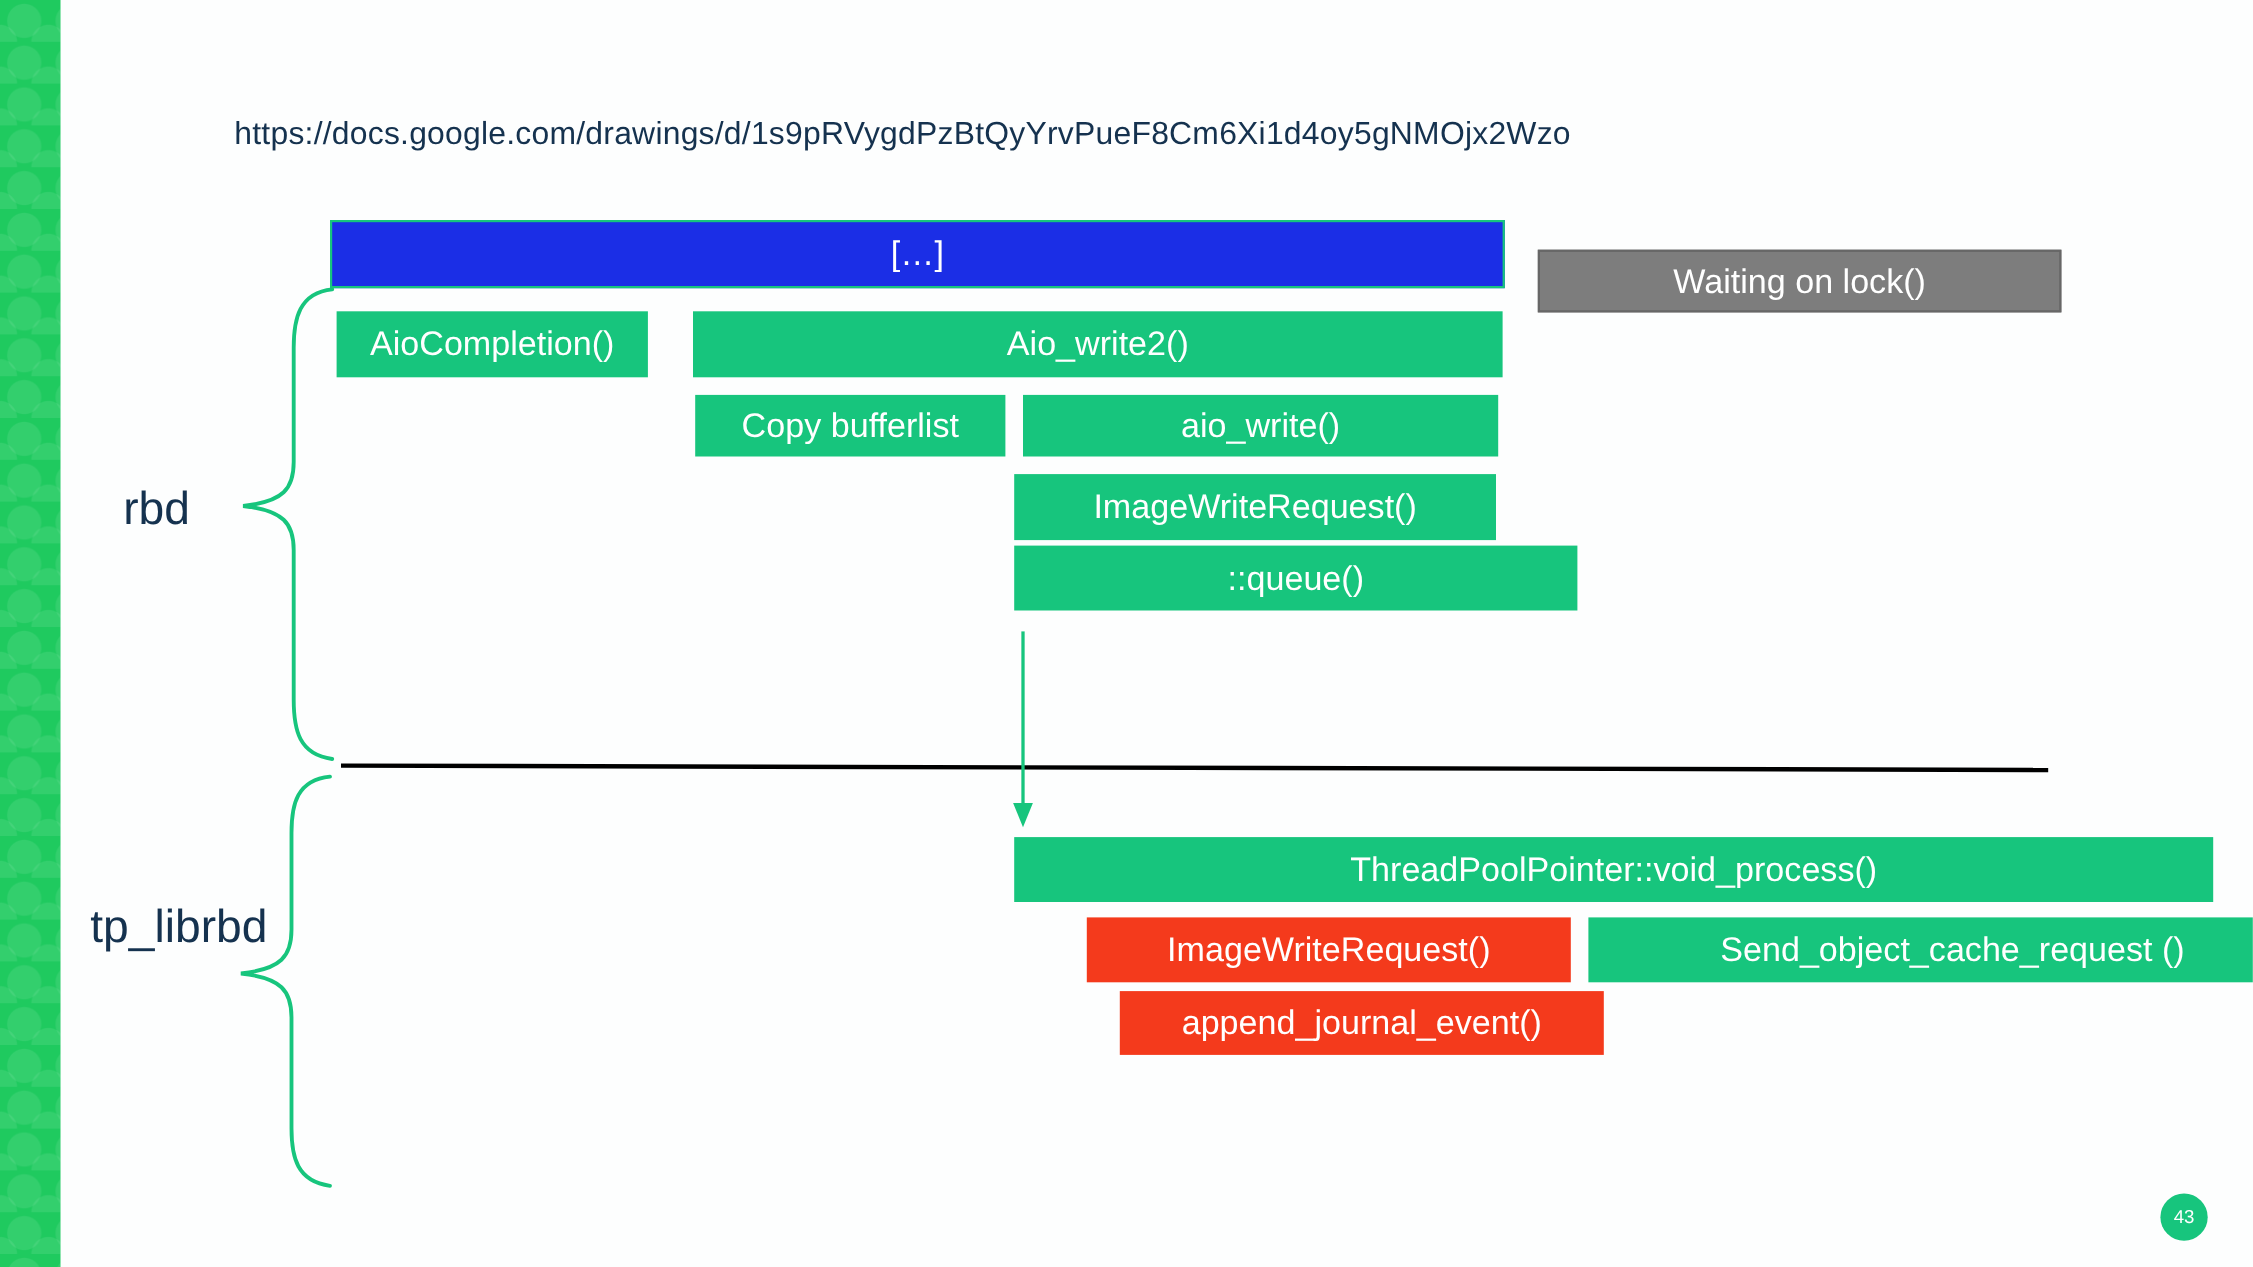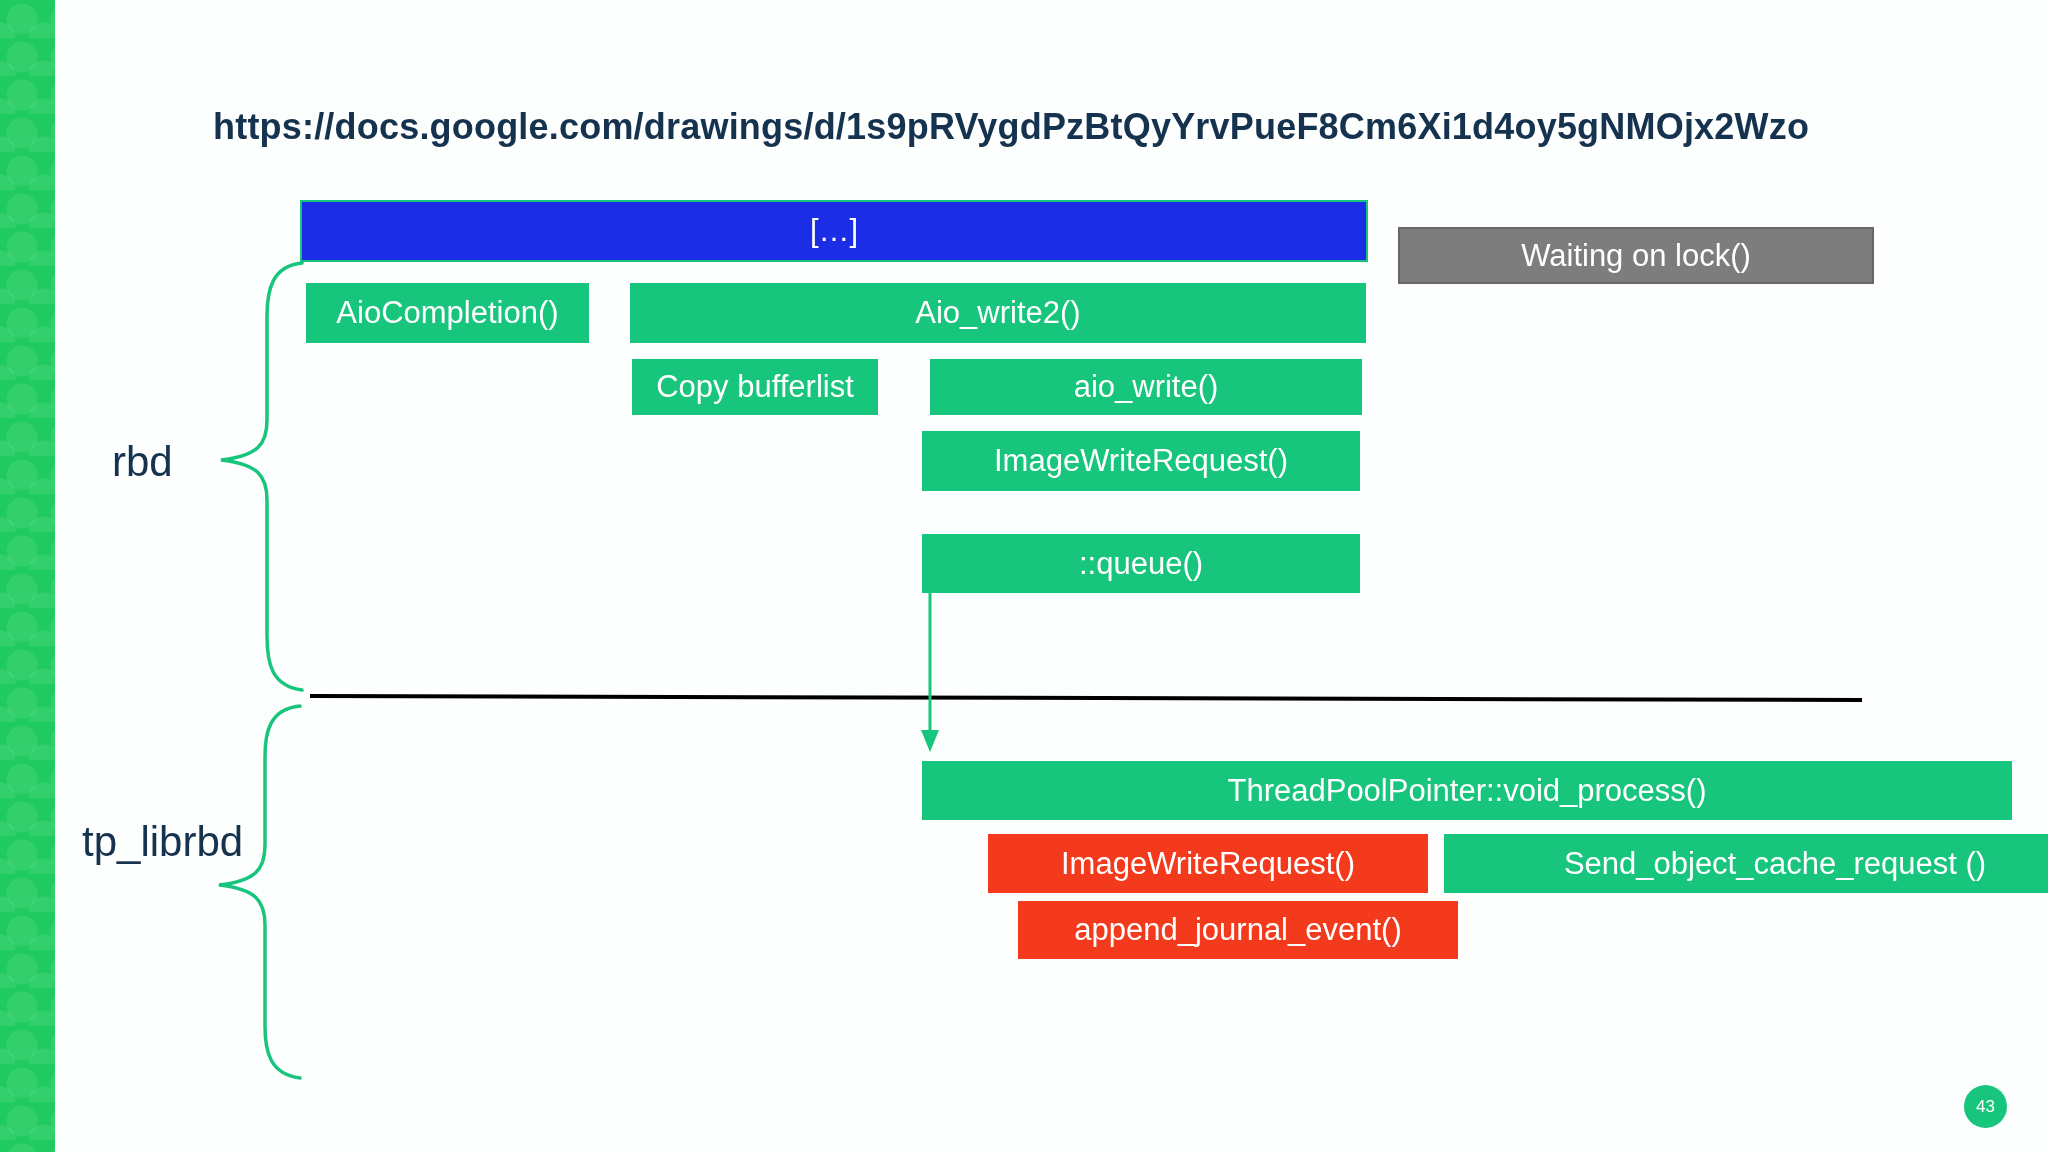--- a/index.html
+++ b/index.html
@@ -12,40 +12,40 @@
     position:absolute;left:0;top:0;width:55px;height:1152px;
     background-color:var(--sidebar-green,#1fca5f);
     background-image:
       radial-gradient(circle 17px at 22px 19px, rgba(255,255,255,.09) 0 15px, rgba(255,255,255,0) 16px),
       radial-gradient(circle 17px at 0px 38px,  rgba(255,255,255,.09) 0 15px, rgba(255,255,255,0) 16px),
       radial-gradient(circle 17px at 44px 38px, rgba(255,255,255,.09) 0 15px, rgba(255,255,255,0) 16px);
     background-size:44px 38px;
   }
   .url{
     position:absolute;left:213px;top:106px;
-    font-size:36px;font-weight:bold;color:var(--navy,#15324f);
+    font-size:29px;font-weight:normal;color:var(--navy,#15324f);
     letter-spacing:0.2px;white-space:nowrap;
   }
   .bar{
     position:absolute;display:flex;align-items:center;justify-content:center;
     color:#ffffff;font-size:31px;white-space:nowrap;box-sizing:border-box;
   }
   .green{background:var(--green,#17c57d);}
   .red{background:var(--red,#f43a1c);}
   .blue{background:var(--blue,#1b2ee6);border:2px solid var(--green,#17c57d);}
   .gray{background:var(--gray,#7d7d7d);border:2px solid #676767;margin-top:24px;}
 
   .b-ellipsis       {left:300px; top:200px; width:1068px; height:62px;}
   .b-waiting        {left:1398px;top:203px; width:476px;  height:57px;}
   .b-aiocompletion  {left:306px; top:283px; width:283px;  height:60px;}
   .b-aiowrite2      {left:630px; top:283px; width:736px;  height:60px;}
-  .b-copybufferlist {left:632px; top:359px; width:246px;  height:56px;}
+  .b-copybufferlist {left:632px; top:359px; width:282px;  height:56px;}
   .b-aiowrite       {left:930px; top:359px; width:432px;  height:56px;}
   .b-imagewritereq  {left:922px; top:431px; width:438px;  height:60px;}
-  .b-queue          {left:922px; top:534px; width:438px;  height:59px;text-align:right;}
+  .b-queue          {left:922px; top:496px; width:512px;  height:59px;text-align:right;}
   .b-threadpool     {left:922px; top:761px; width:1090px; height:59px;}
   .b-imagewritereq2 {left:988px; top:834px; width:440px;  height:59px;}
   .b-sendobject     {left:1444px;top:834px; width:662px;  height:59px;}
   .b-appendjournal  {left:1018px; top:901px; width:440px;  height:58px;}
 
   .group-label{
     position:absolute;color:var(--navy,#15324f);font-size:42px;white-space:nowrap;
   }
   .lbl-rbd{left:112px;top:438px;}
   .lbl-tp {left:82px; top:818px;}

